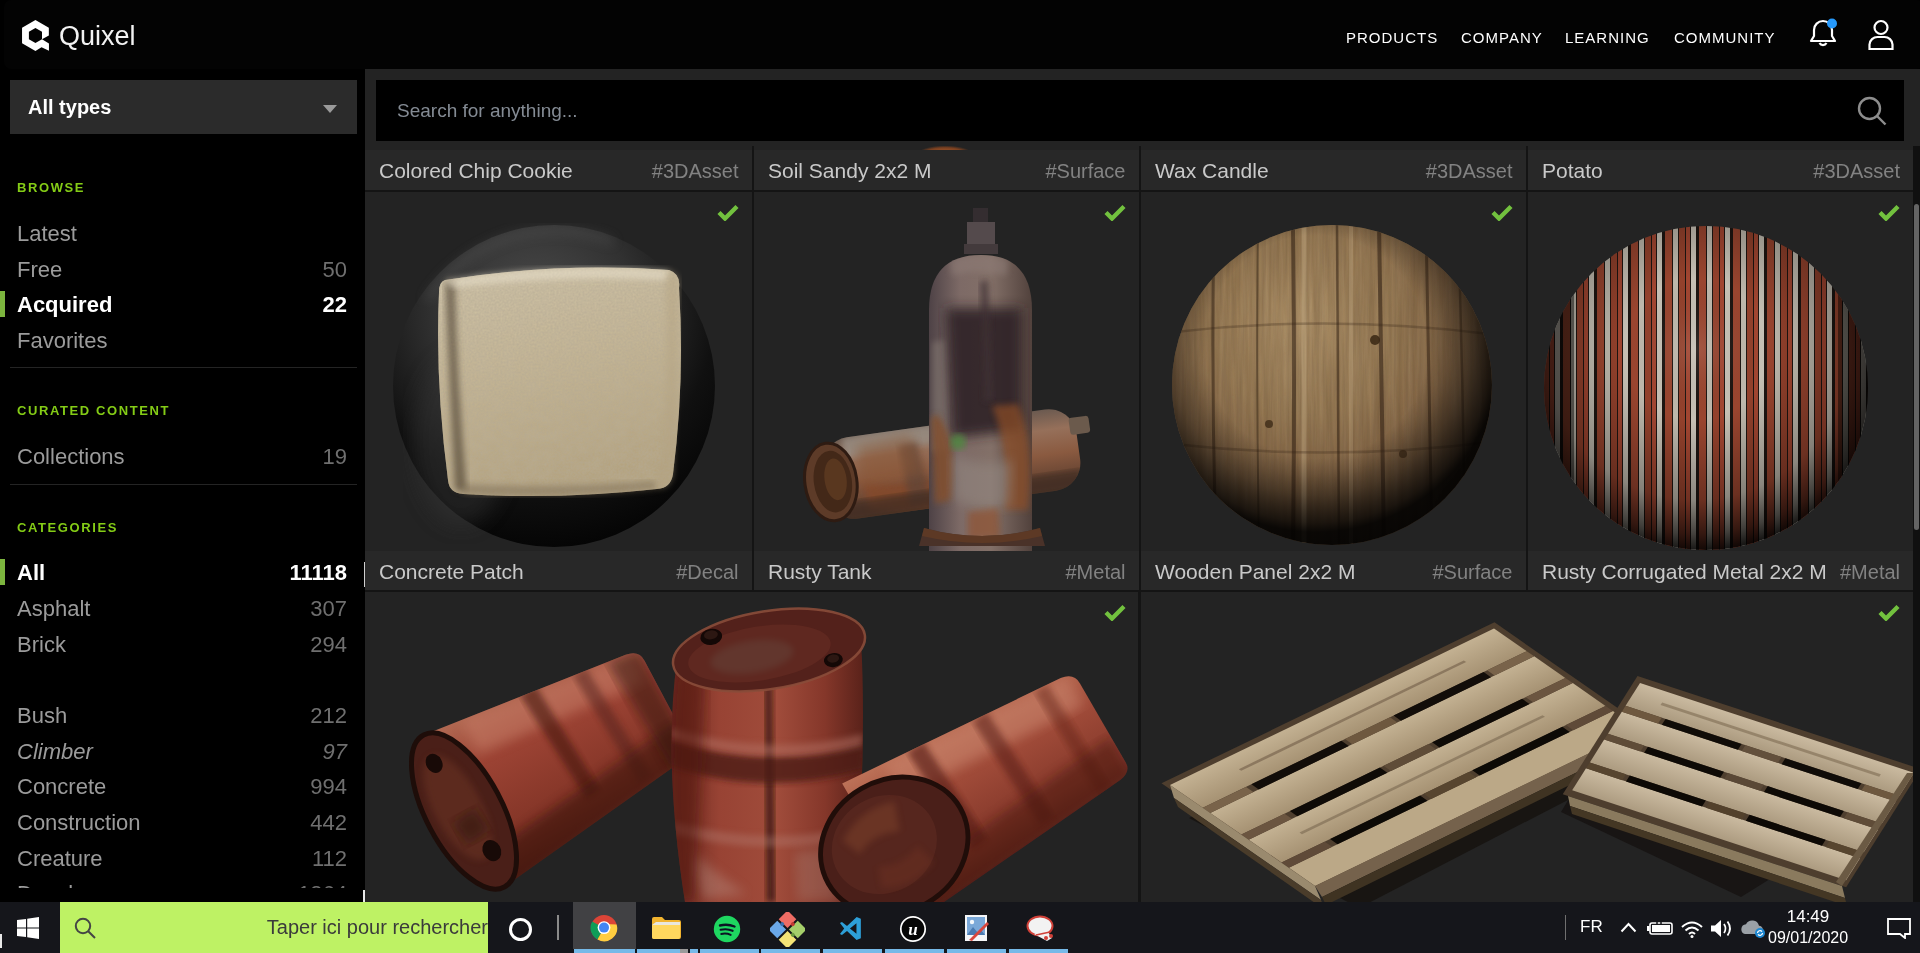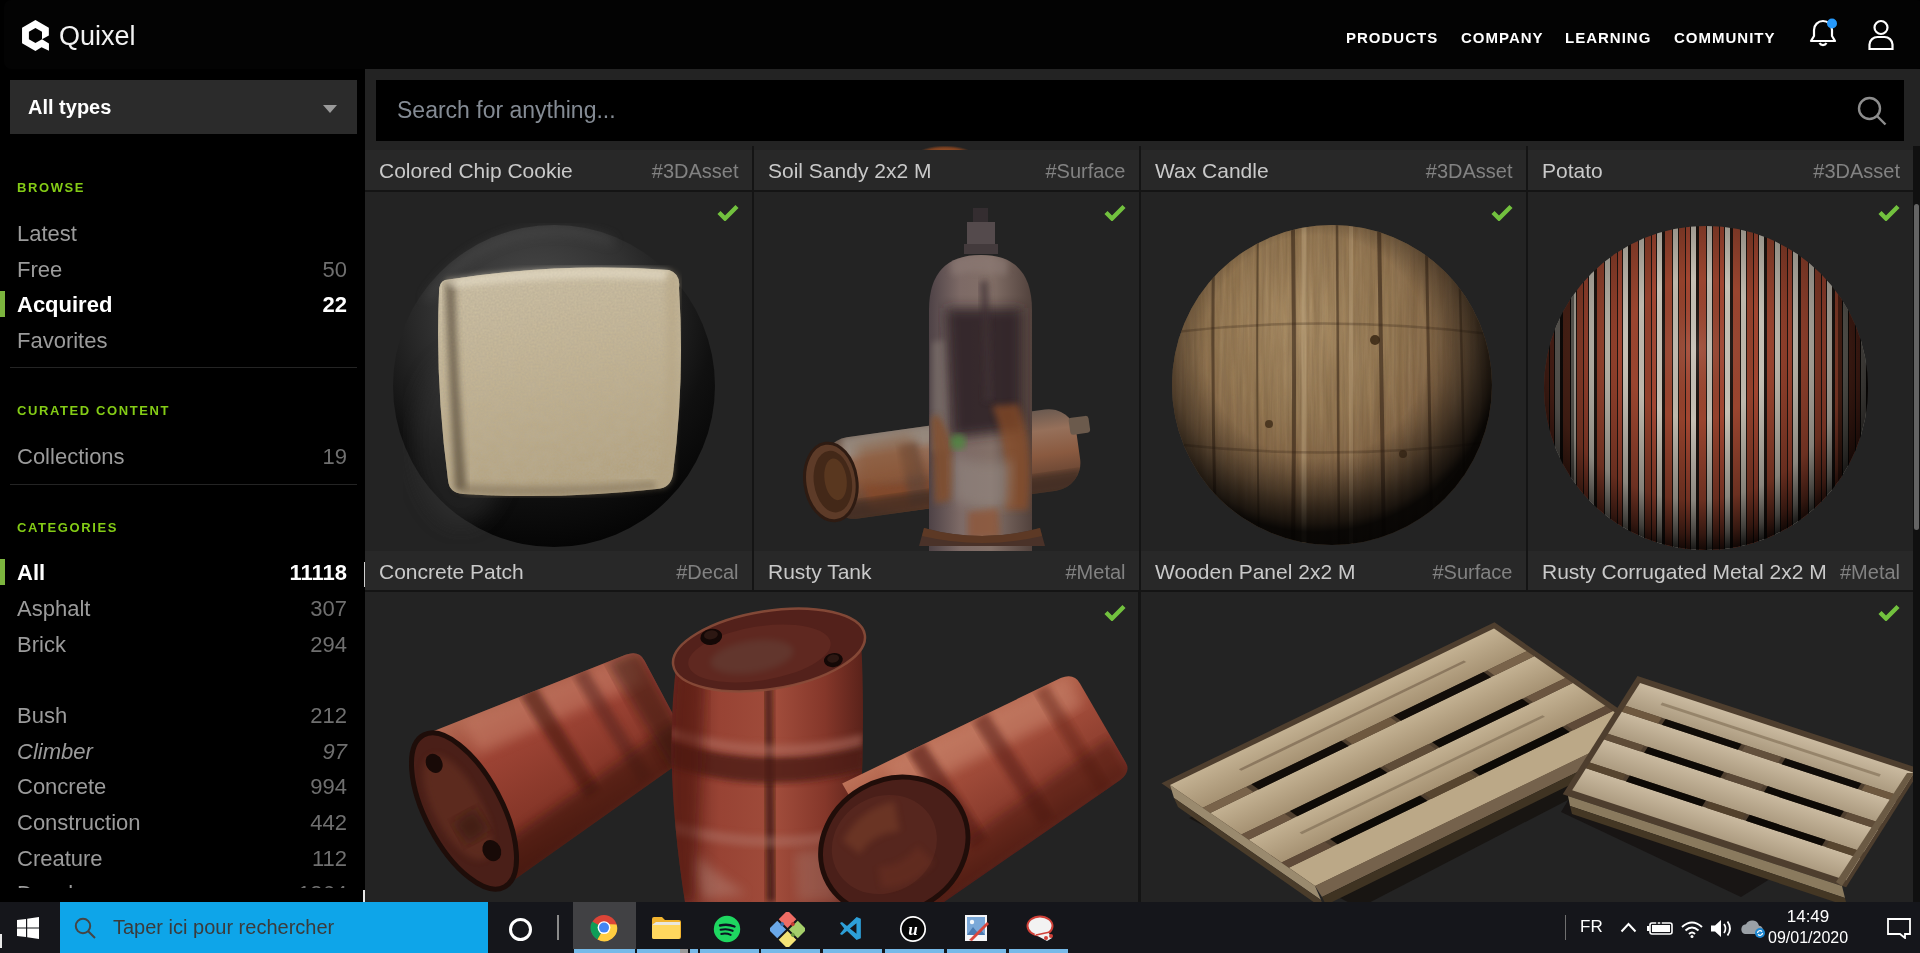--- a/index.html
+++ b/index.html
@@ -3,56 +3,56 @@
 <meta charset="utf-8">
 <style>
   * { margin:0; padding:0; box-sizing:border-box; }
   html,body { width:1920px; height:953px; background:#000; overflow:hidden;
     font-family:"Liberation Sans",sans-serif; }
   .abs { position:absolute; }
   #page { position:relative; width:1920px; height:953px; }
 
   
   #topbar { left:4px; top:0; width:1920px; height:69px; background:#030303;border-radius:7px; }
-  .nav { color:#fff; font-size:15px; font-weight:bold; letter-spacing:1px; top:29px; }
+  .nav { color:#fff; font-size:15px; font-weight:normal; letter-spacing:1px; top:29px; }
 
   
   #sidebar { left:0; top:69px; width:365px; height:833px; background:#000; }
   #alltypes { left:10px; top:11px; width:347px; height:54px; background:#2b2b2b;
      color:#fff; font-size:20px; font-weight:bold; line-height:54px; padding-left:18px; }
   .caret { position:absolute; right:20px; top:25px; width:0; height:0;
      border-left:7px solid transparent; border-right:7px solid transparent;
      border-top:8px solid #9a9a9a; }
   .shead { left:17px; color:#84cc16; font-size:13px; font-weight:bold; letter-spacing:1.6px; }
   .sitem { left:17px; width:330px; color:#9b9b9b; font-size:22px; }
   .sitem .num { position:absolute; right:0; color:#6f6f6f; }
   .sitem.sel { color:#fff; font-weight:bold; }
   .sitem.sel .num { color:#fff; font-weight:bold; }
   .gbar { left:0; width:5px; height:26px; background:#7cb53e; }
   .sdiv { left:10px; width:347px; height:1px; background:#242424; }
 
   
   #main { left:365px; top:69px; width:1555px; height:833px; background:#141414; }
   #searchstrip { left:0; top:0; width:1555px; height:77px; background:#232323; }
   #searchinput { left:11px; top:11px; width:1528px; height:61px; background:#000;
-     color:#848b94; font-size:23px; line-height:61px; padding-left:21px; }
+     color:#848b94; font-size:19px; line-height:61px; padding-left:21px; }
   .card { background:#232323; overflow:hidden; }
   .bar { background:#282828; color:#c9c9c9; font-size:21px; }
   .bar .t { position:absolute; left:14px; top:9px; }
   .bar .h { position:absolute; right:13px; top:10px; color:#828282; font-size:20px; }
   .check { position:absolute; }
 
   
   #sbtrack { left:1913px; top:146px; width:7px; height:756px; background:#101010; }
   #sbthumb { left:1914px; top:204px; width:5px; height:326px; background:#646464; border-radius:3px; }
 
   
   #taskbar { left:0; top:902px; width:1920px; height:51px; background:#15161b; }
-  #tsearch { left:60px; top:0; width:428px; height:51px; background:#0ea5e9;
-     color:#3b3b3b; font-size:20px; line-height:51px; }
+  #tsearch { left:60px; top:0; width:428px; height:51px; background:#bef264;
+     color:#3b3b3b; font-size:20px; line-height:51px;text-align:right; }
   .tray { color:#fff; }
 </style>
 </head>
 <body>
 <div id="page">
   <div id="topbar" class="abs">
 
     <svg class="abs" style="left:18px;top:20px" width="27" height="31" viewBox="0 0 26.3 30.3">
       <path fill="#fff" fill-rule="evenodd" d="M13.1 0 L26.2 7.6 L26.2 15.2 L19.5 18.8 L26.3 22.9 L26.3 30.1 L19.0 26.6 L13.1 30.3 L0 22.7 L0 7.6 Z
         M13.1 7.7 L19.5 11.4 L19.5 18.8 L13.1 22.5 L6.7 18.8 L6.7 11.4 Z"></path>

